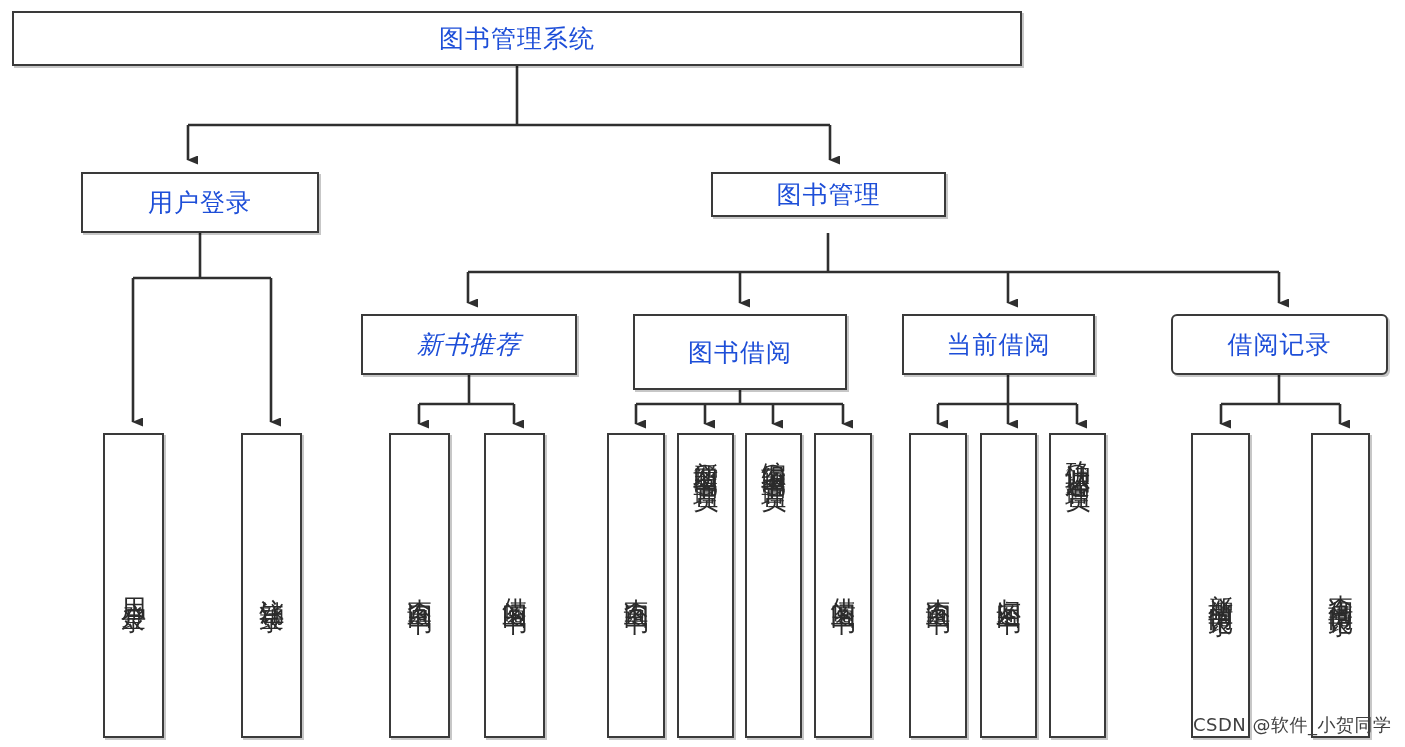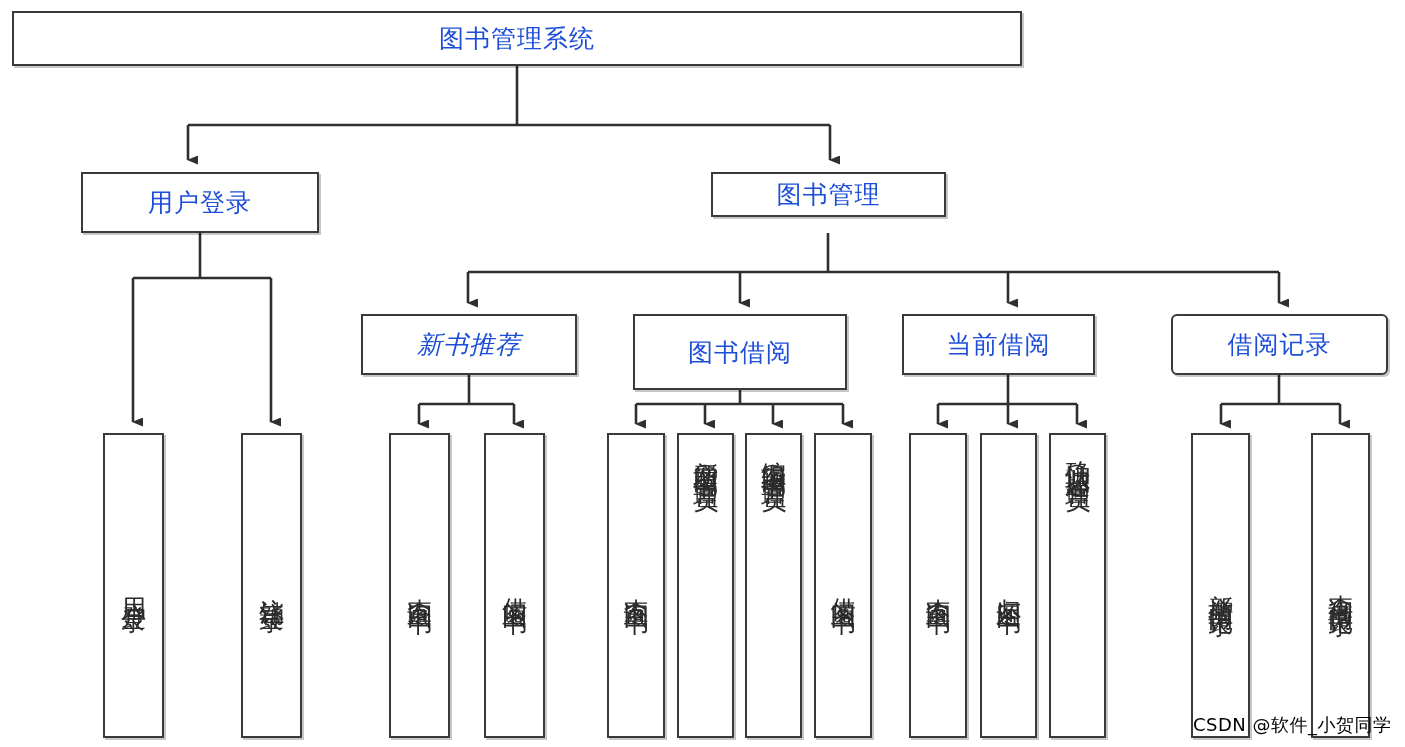--- a/index.html
+++ b/index.html
@@ -7,21 +7,21 @@
   #stage{position:relative;width:1405px;height:747px;background:#fff;overflow:hidden;}
   svg.wires{position:absolute;left:0;top:0;width:1405px;height:747px;pointer-events:none;}
   .node{position:absolute;box-sizing:border-box;background:#ffffff;border:2.5px solid #3a3a3a;
         box-shadow:2px 2px 0 rgba(0,0,0,0.22);display:flex;align-items:center;justify-content:center;}
   .node.h .lbl{font-size:25px;color:#1d4ed8;letter-spacing:1px;white-space:nowrap;line-height:1;}
   .node.v{align-items:center;justify-content:center;}
   .node.v .lbl{writing-mode:vertical-rl;text-orientation:upright;font-size:25px;color:#2b2b2b;
         line-height:1.18;letter-spacing:4px;white-space:nowrap;}
   .node.v.topalign{align-items:flex-start;}
   .node.v.topalign .lbl{margin-top:6px;}
-  #watermark{position:absolute;left:1193px;top:713px;font-size:18px;color:#000000;white-space:nowrap;
+  #watermark{position:absolute;left:1193px;top:713px;font-size:18px;color:#404040;white-space:nowrap;
         letter-spacing:0.5px;}
 </style>
 </head>
 <body>
 
 <div id="stage">
 
   <svg class="wires" viewBox="0 0 1405 747" xmlns="http://www.w3.org/2000/svg">
     <defs>
       <marker id="arw" markerWidth="9" markerHeight="11" refX="4.5" refY="10" orient="auto" markerUnits="userSpaceOnUse">

